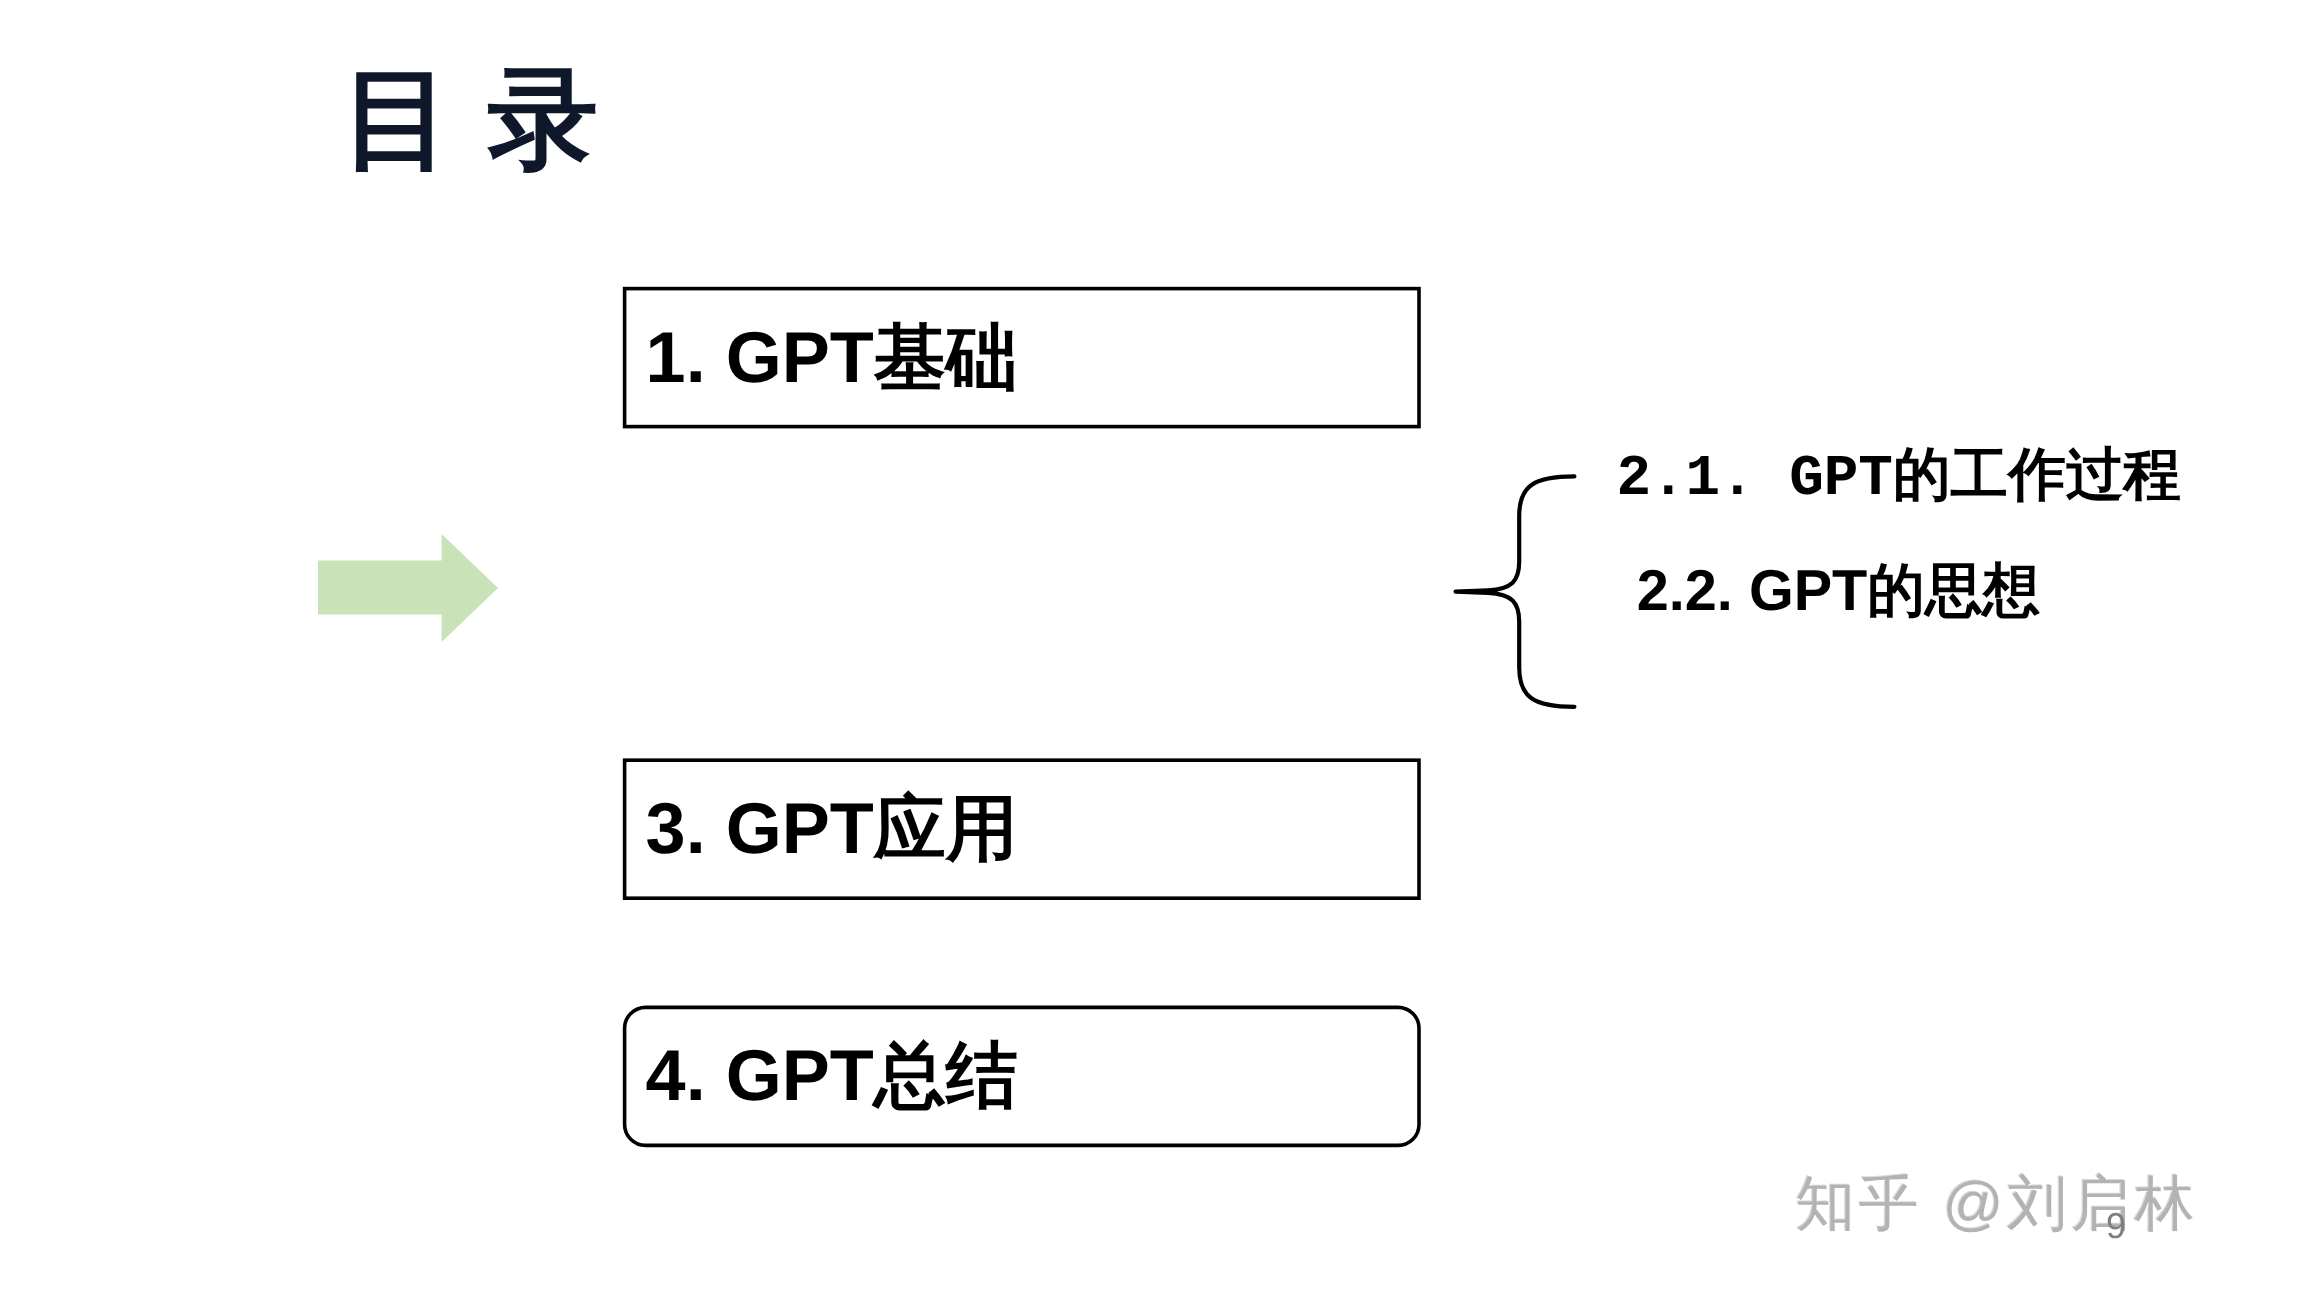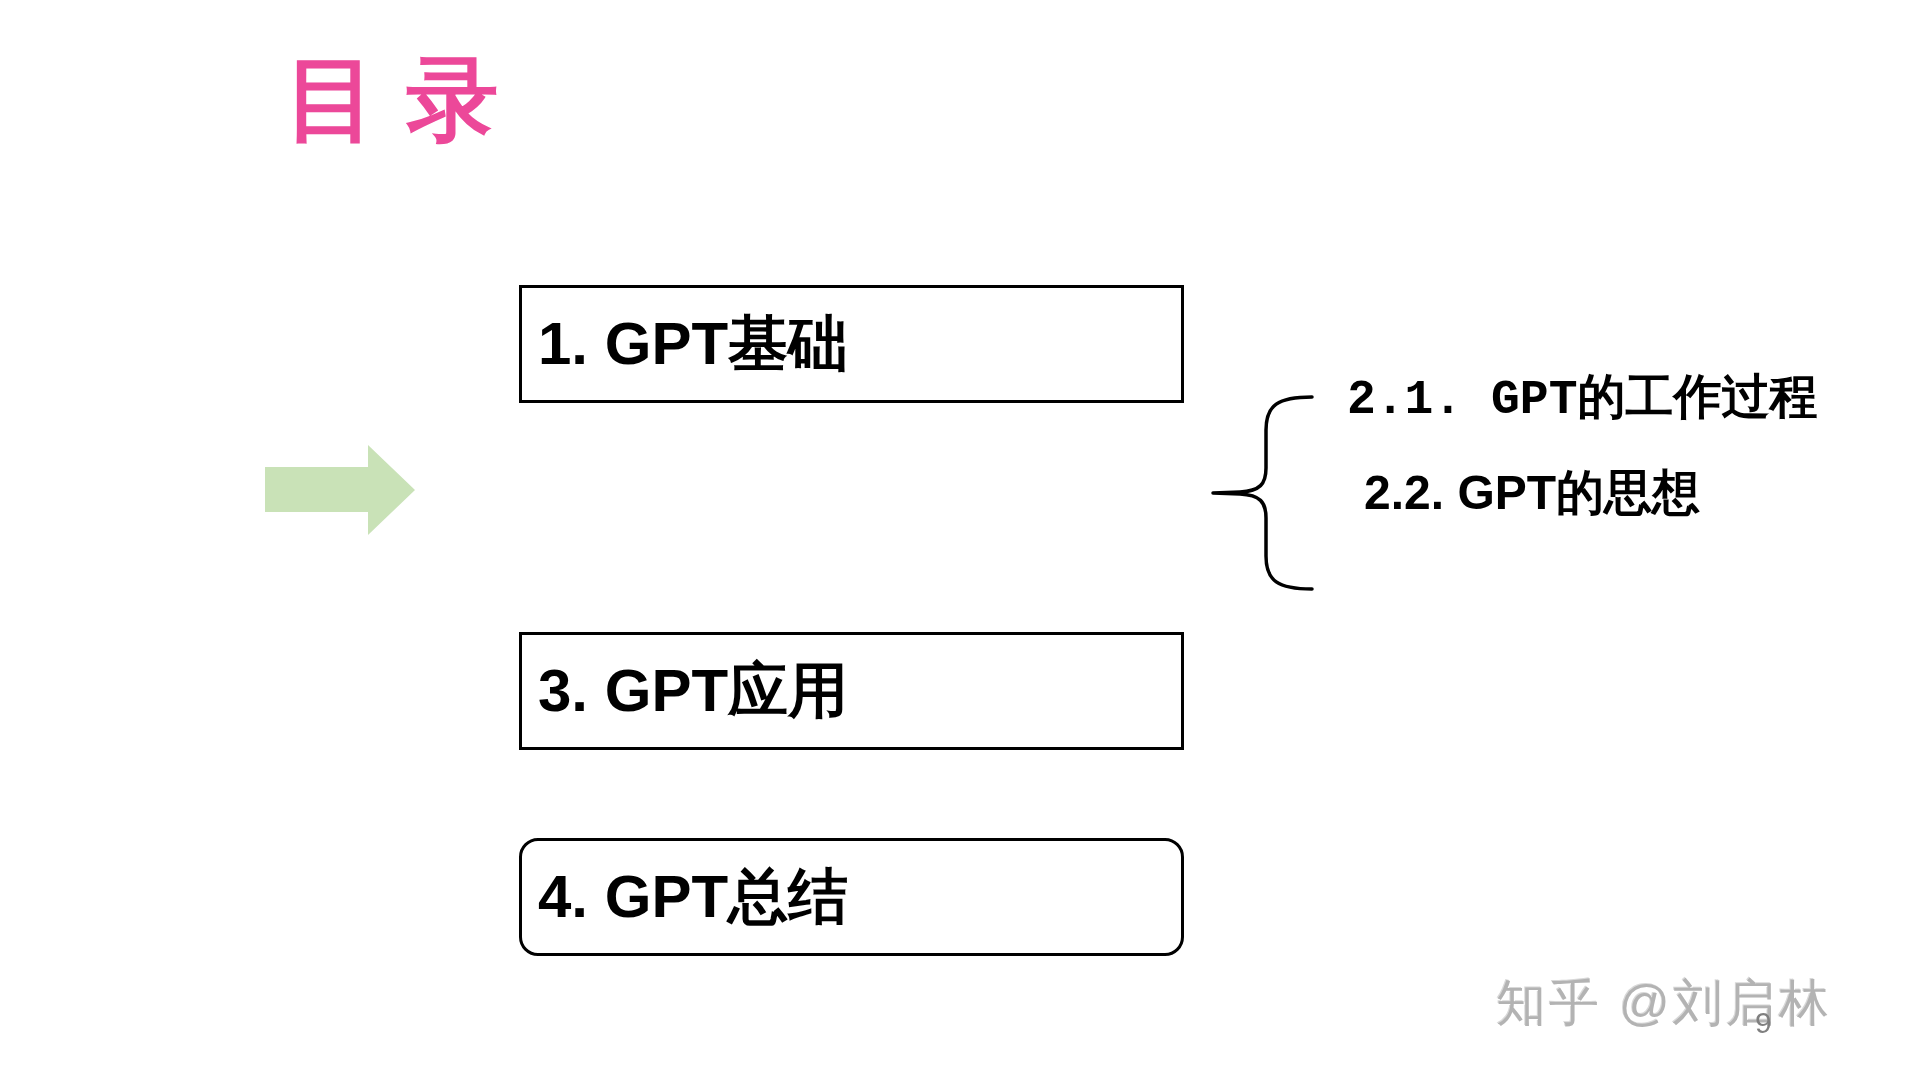--- a/index.html
+++ b/index.html
@@ -14,42 +14,42 @@
     height: 1080px;
     background: #ffffff;
     overflow: hidden;
   }
   .slide-title {
     position: absolute;
     left: 285px;
     top: 38px;
     font-size: 92px;
     font-weight: 800;
-    color: #ec4899;
+    color: #0f172a;
     letter-spacing: 2px;
     white-space: pre;
   }
   .toc-box {
     position: absolute;
     left: 519px;
     width: 665px;
     height: 118px;
     box-sizing: border-box;
     border: 3px solid #000000;
     background: #ffffff;
     display: flex;
     align-items: center;
     padding-left: 16px;
     font-size: 60px;
     font-weight: 800;
     color: #000000;
     white-space: nowrap;
   }
   .toc-box.highlighted { background: #c5e0b4; }
-  .toc-box-1 { top: 239px; margin-top: 46px; }
+  .toc-box-1 { top: 239px; }
   .toc-box-2 { top: 432px; }
   .toc-box-3 { top: 632px; }
   .toc-box-4 { top: 838px; border-radius: 19px; }
 
   .arrow-svg {
     position: absolute;
     left: 260px;
     top: 440px;
   }
   .brace-svg {

